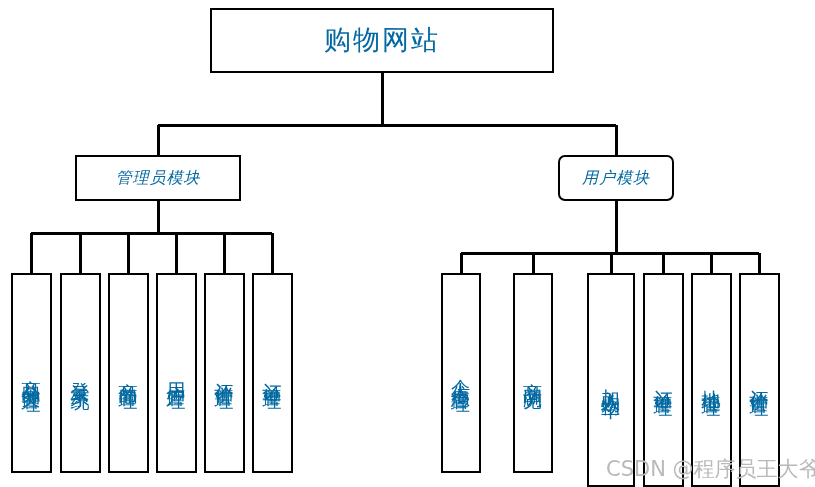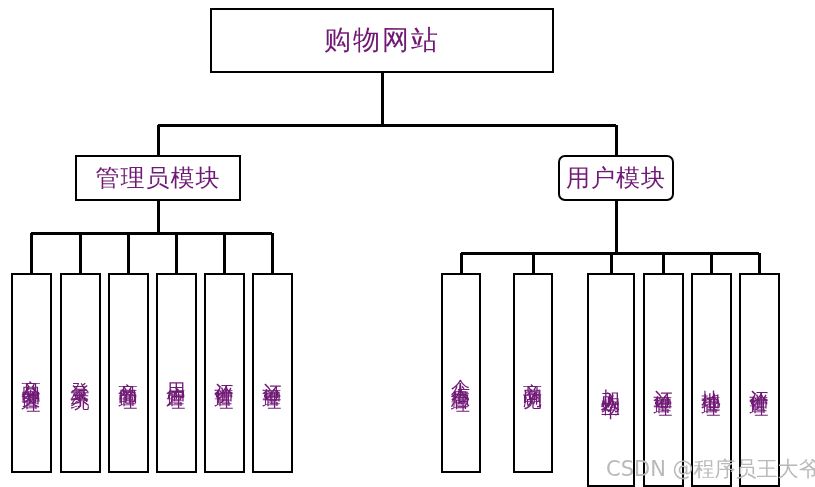--- a/index.html
+++ b/index.html
@@ -26,43 +26,44 @@
     position: absolute;
     box-sizing: border-box;
     border: 2px solid #000000;
     background: #ffffff;
     display: flex;
     align-items: center;
     justify-content: center;
     z-index: 2;
   }
   .node-label {
-    color: #701a75;
+    color: #0369a1;
     line-height: 1.12;
     text-align: left;
     white-space: pre-line;
   }
   
   .root {
     left: 210px;
     top: 8px;
     width: 344px;
     height: 65px;
   }
   .root .node-label {
     font-size: 27px;
     letter-spacing: 2px;
   }
   
   .module {
     height: 46px;
   }
   .module .node-label {
-    font-size: 24px;
+    font-size: 16px;
     letter-spacing: 1px;
+    font-style: italic;
   }
   .module.admin {
     left: 75px;
     top: 155px;
     width: 166px;
   }
   .module.user {
     left: 558px;
     top: 155px;
     width: 116px;

